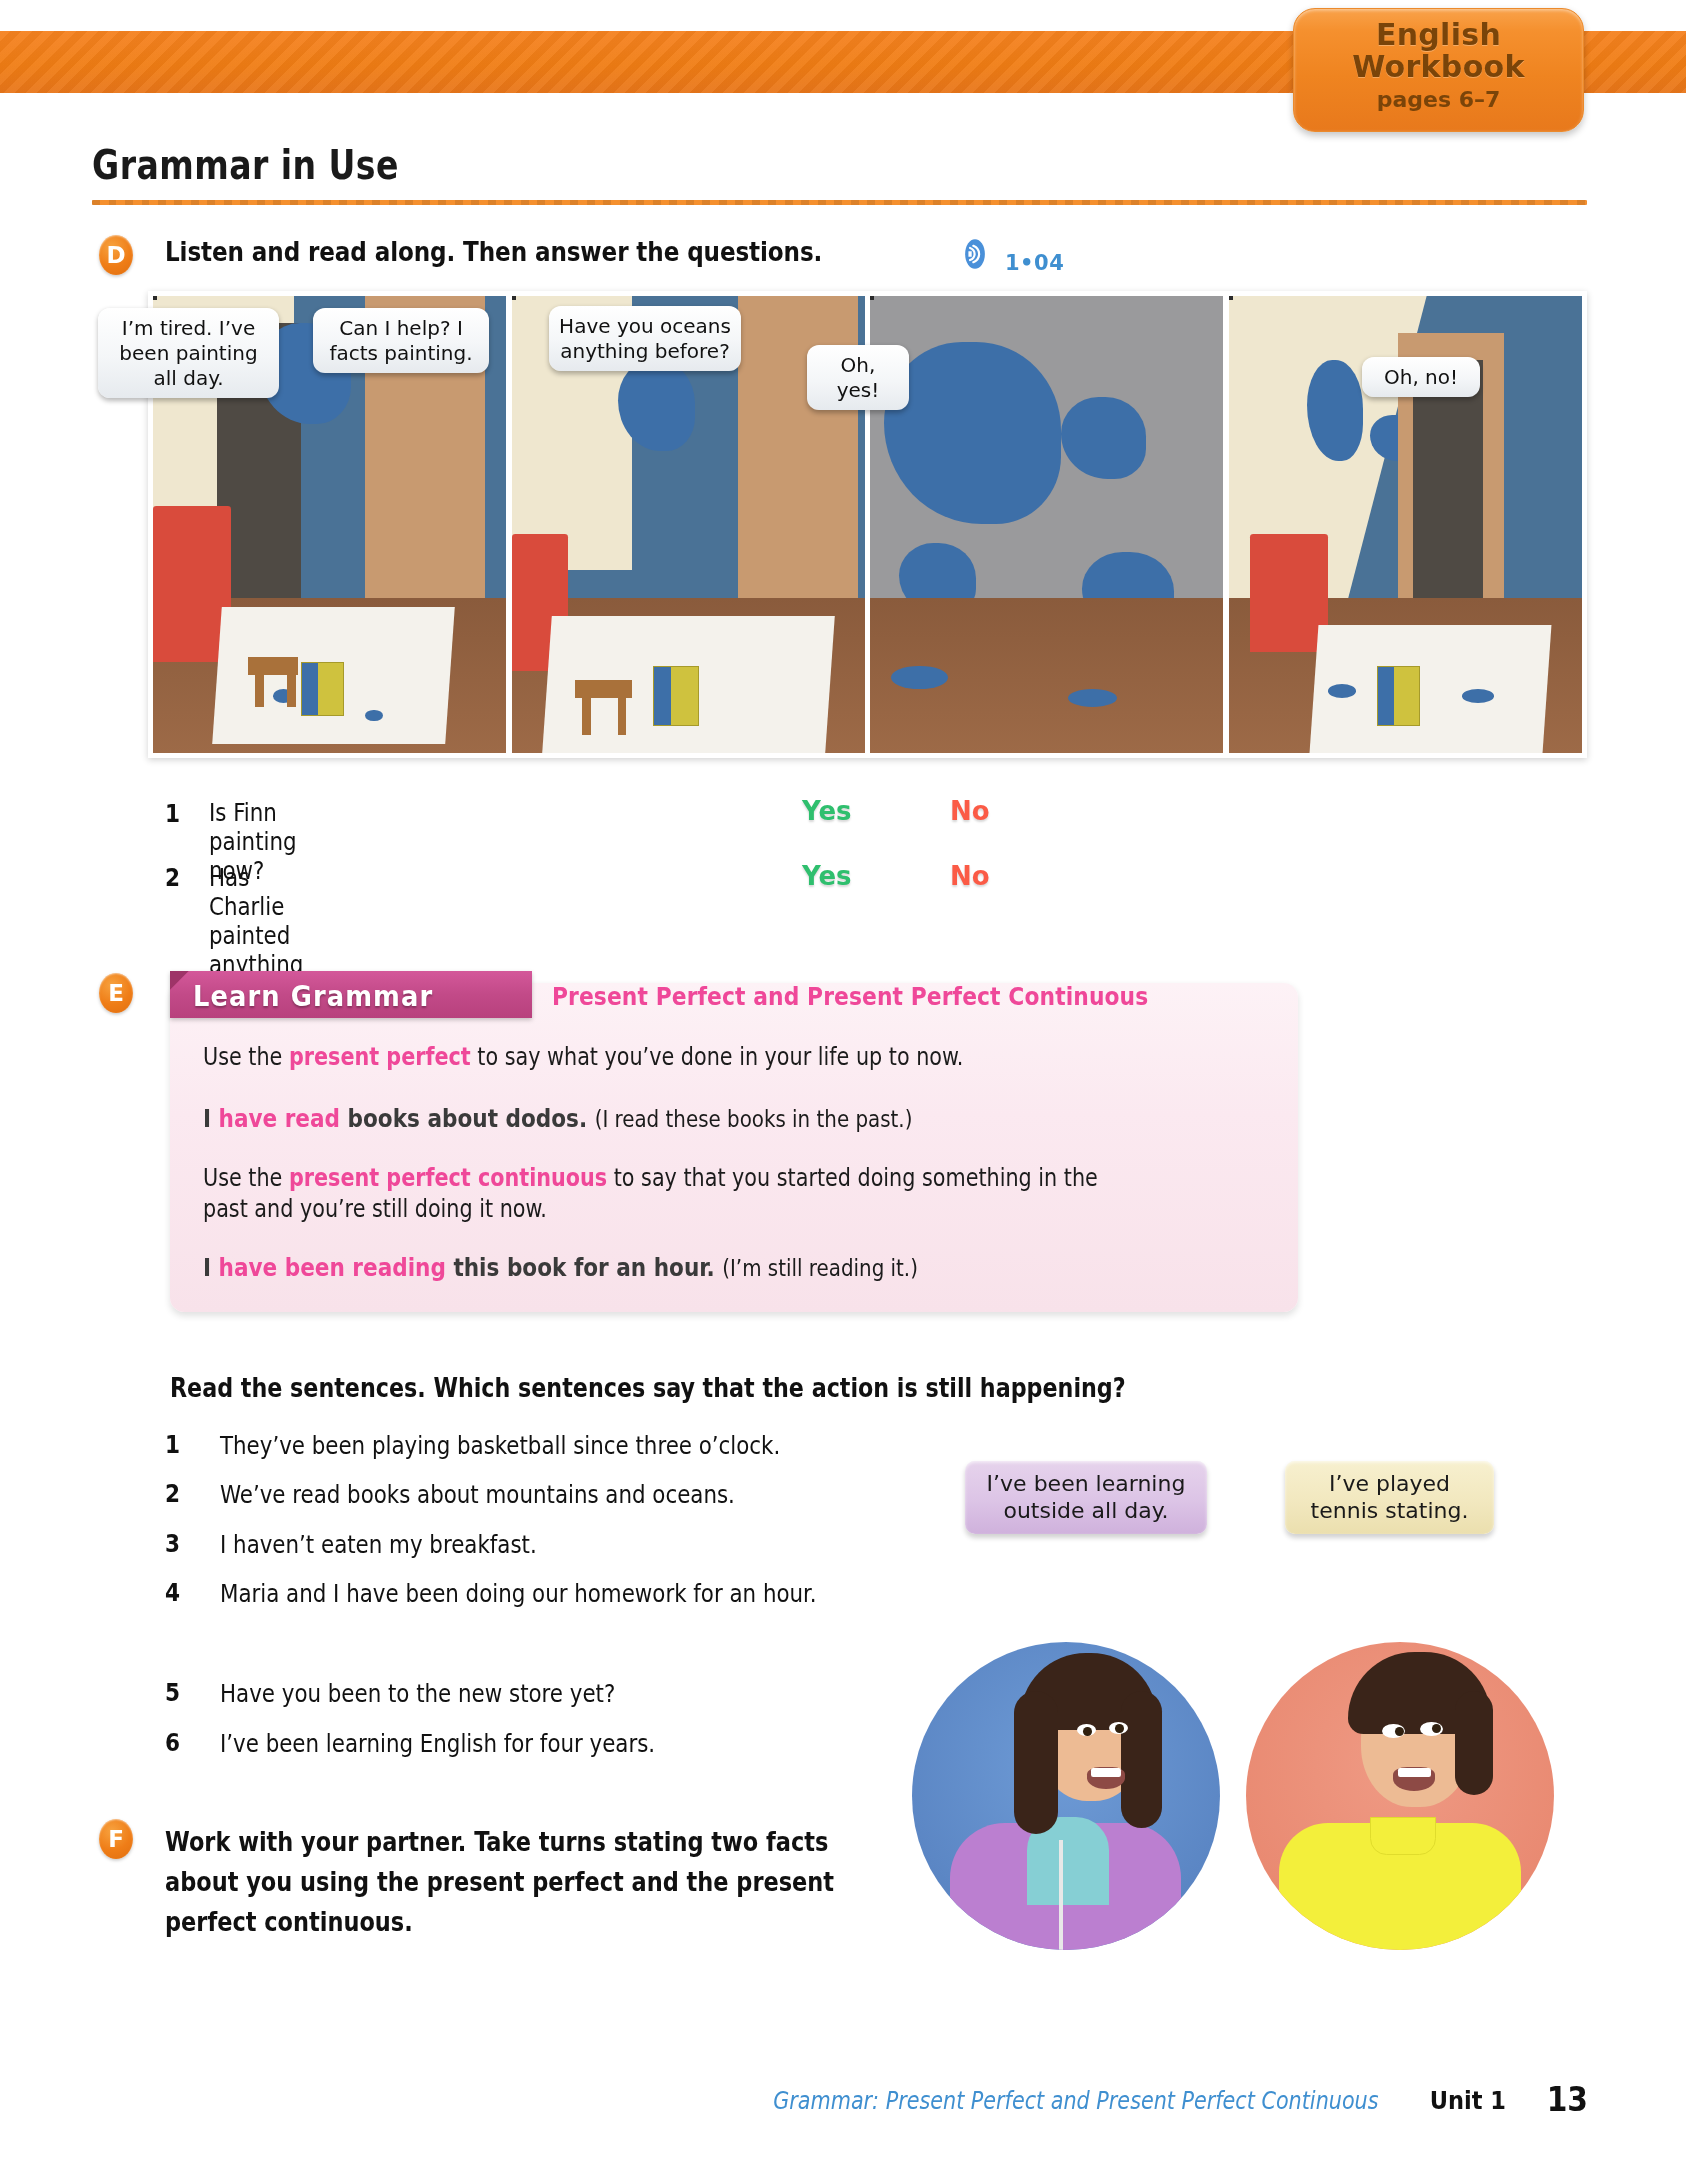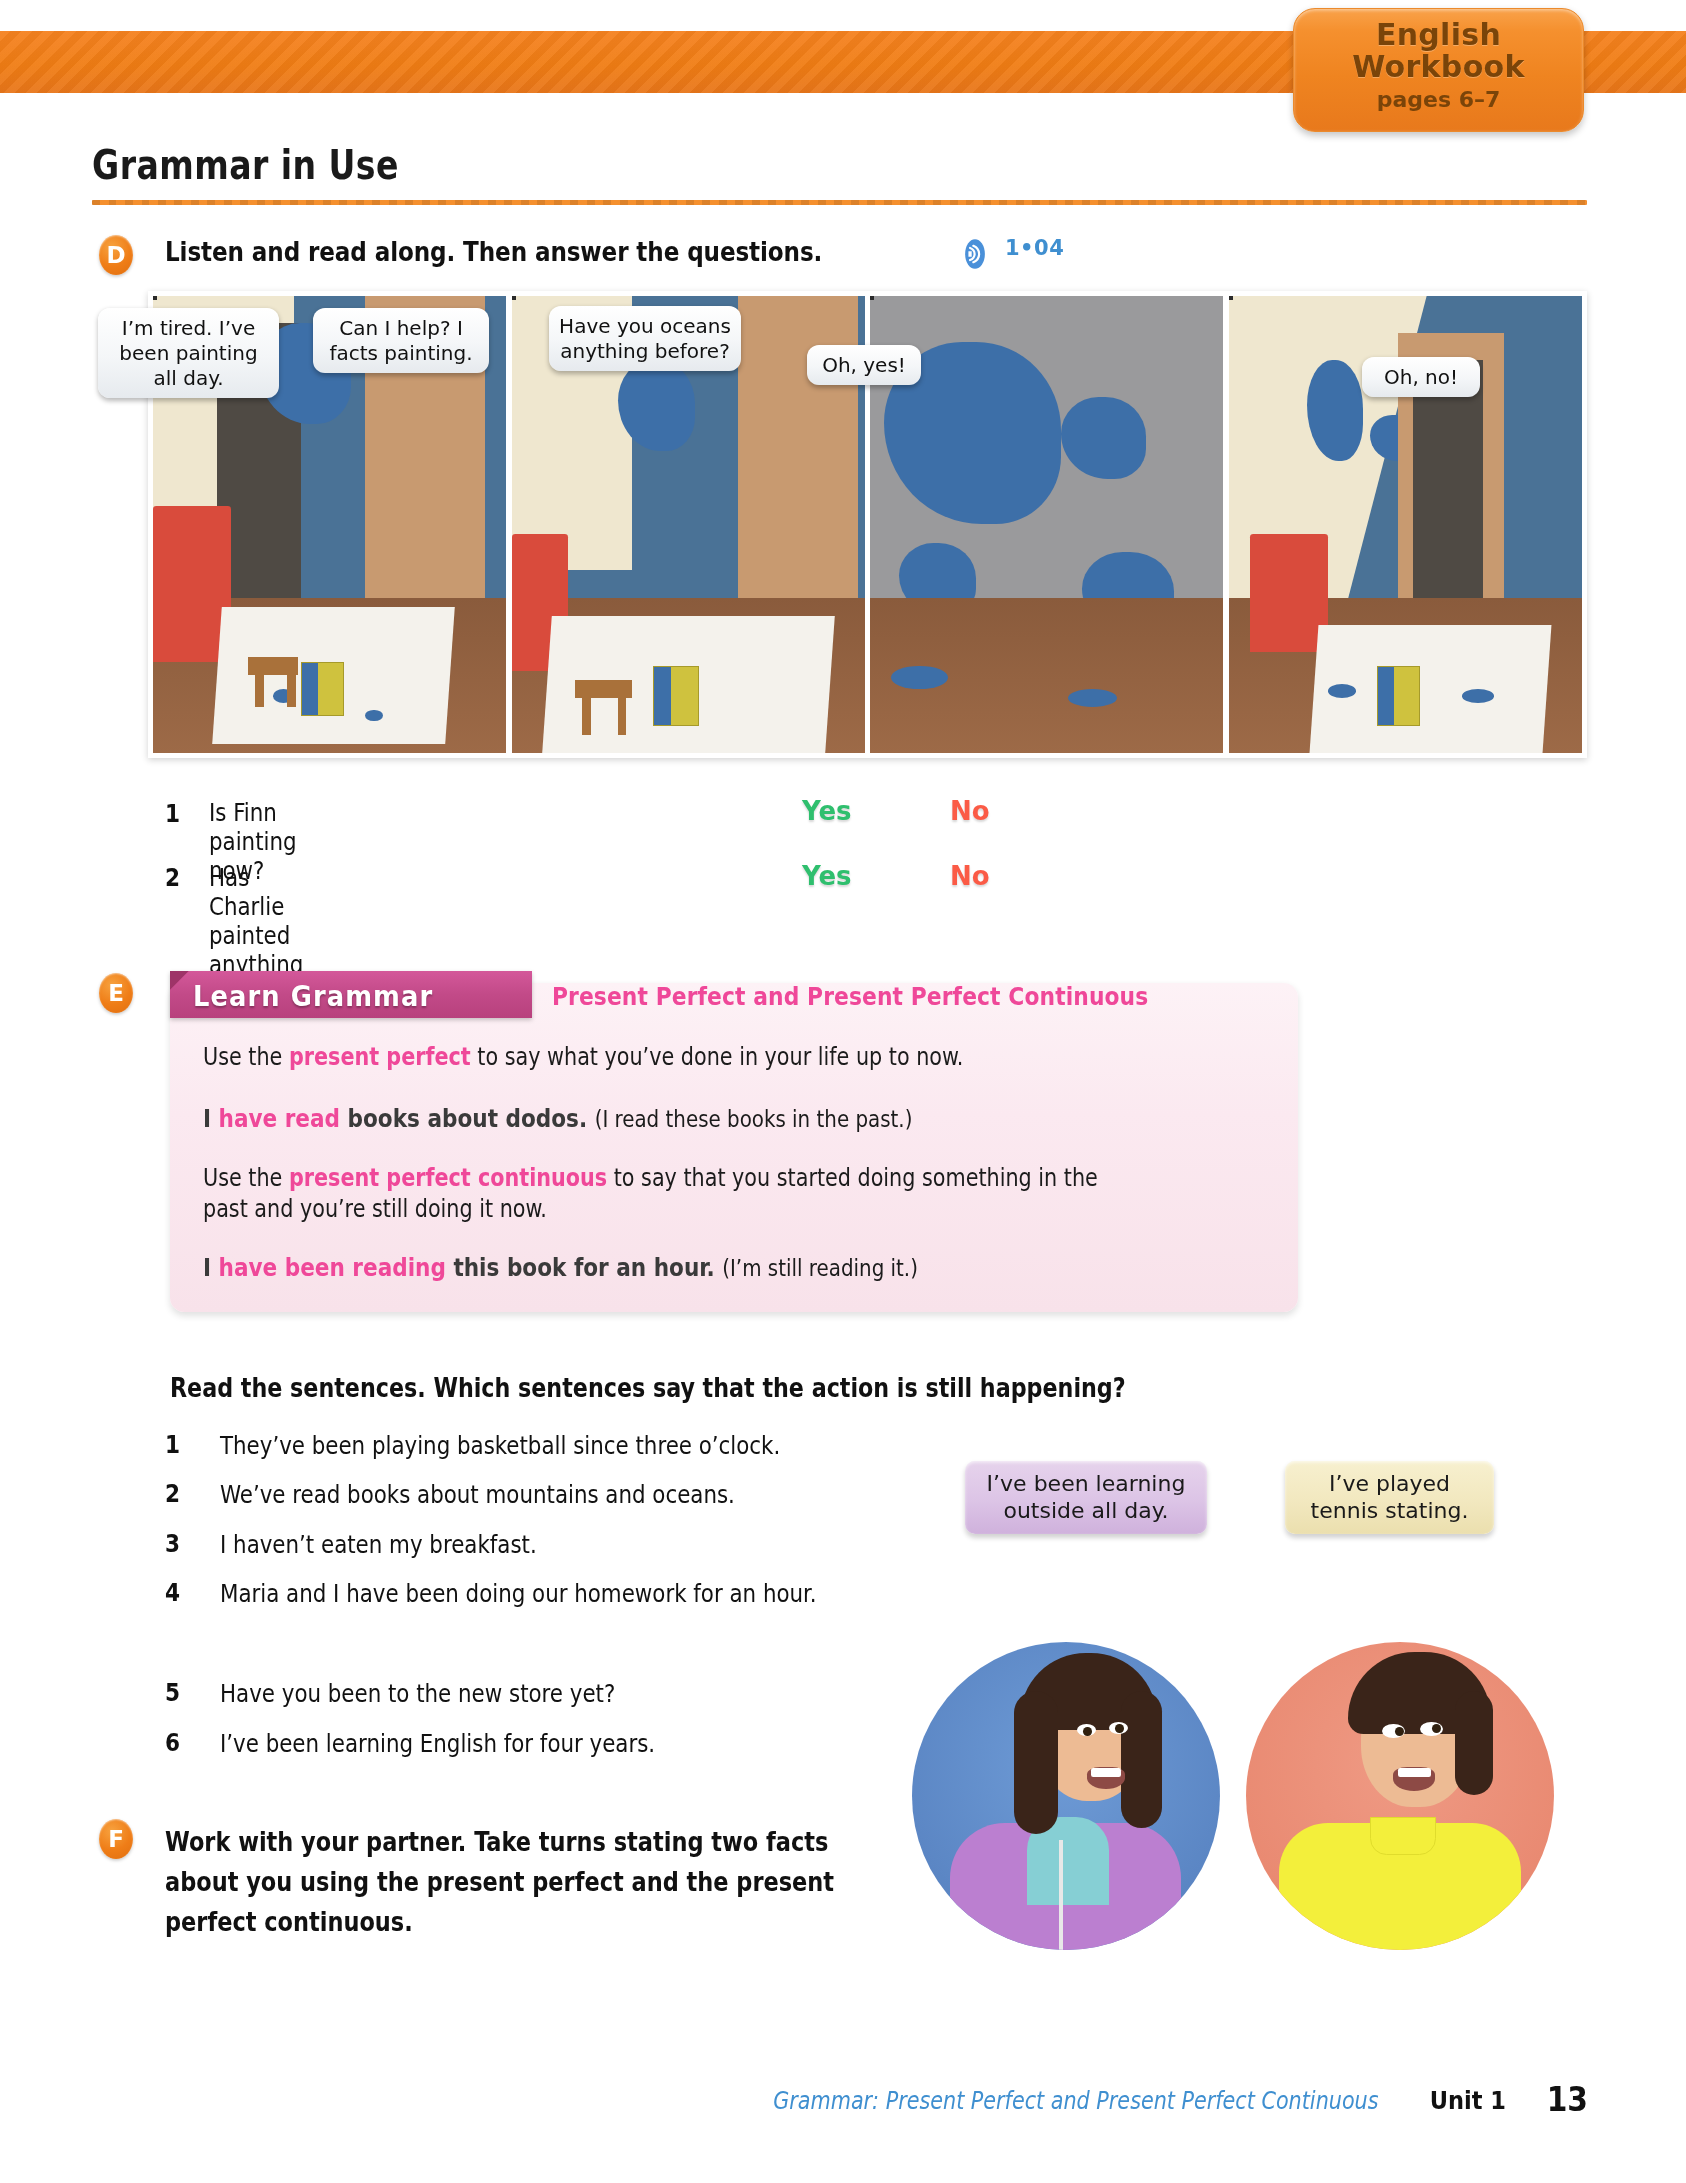--- a/index.html
+++ b/index.html
@@ -90,21 +90,21 @@
     font-family:"DejaVu Sans Condensed","DejaVu Sans", sans-serif;
     font-weight:bold; font-size:27px; color:#111;
     letter-spacing:-0.1px;
     transform:scaleX(.95); transform-origin:left center;
   }
   .audio-icon{
     position:absolute; left:958px; top:237px;
     width:34px; height:34px;
   }
   .audio-track{
-    position:absolute; left:1005px; top:236px;
+    position:absolute; left:1005px; top:251px;
     font-family:"DejaVu Sans", sans-serif;
     font-weight:bold; font-size:21px; color:#3f8fd0;
     letter-spacing:0.5px;
   }
 
   
   .comic{
     position:absolute; left:148px; top:291px;
     width:1439px; height:467px;
     background:#ffffff;
@@ -437,21 +437,21 @@
       <div class="body-leg" style="left:62%; top:57%; width:8%; height:9%; background:#d08b2c;"></div>
       <div class="foot" style="left:59%; top:65%; width:7%; height:3%; background:#b464c0;"></div>
       <div class="foot" style="left:67%; top:65%; width:7%; height:3%; background:#b464c0;"></div>
     </div>
   </div>
 </div>
 
 <div class="bub" style="left:98px; top:308px; width:181px;">I’m tired. I’ve been painting all day.</div>
 <div class="bub" style="left:313px; top:308px; width:176px;">Can I help? I facts painting.</div>
 <div class="bub" style="left:549px; top:306px; width:192px;">Have you oceans anything before?</div>
-<div class="bub" style="left:807px; top:345px; width:114px;">Oh, yes!</div>
+<div class="bub" style="left:807px; top:345px; width:102px;">Oh, yes!</div>
 <div class="bub" style="left:1362px; top:357px; width:118px;">Oh, no!</div>
 
 <div class="qrow">
   <span class="qnum" style="left:165px; top:800px;">1</span>
   <span class="qtext" style="left:209px; top:798px;">Is Finn painting now?</span>
   <span class="ansYes" style="left:802px; top:796px;">Yes</span>
   <span class="ansNo" style="left:950px; top:796px;">No</span>
 </div>
 <div class="qrow">
   <span class="qnum" style="left:165px; top:864px;">2</span>

